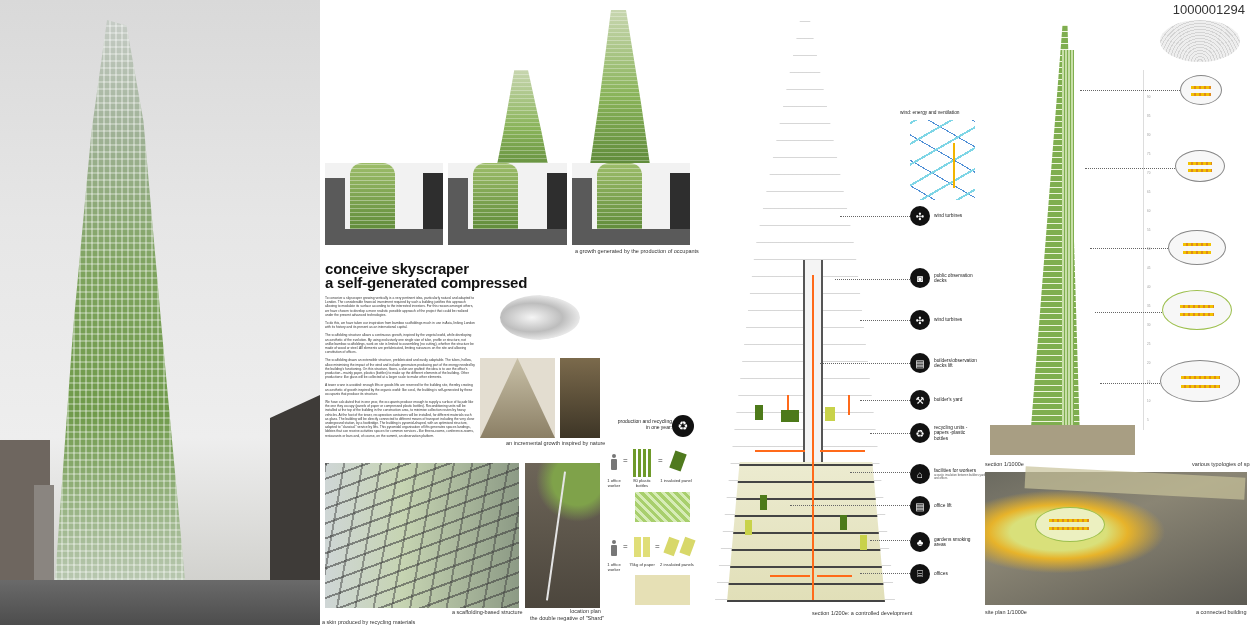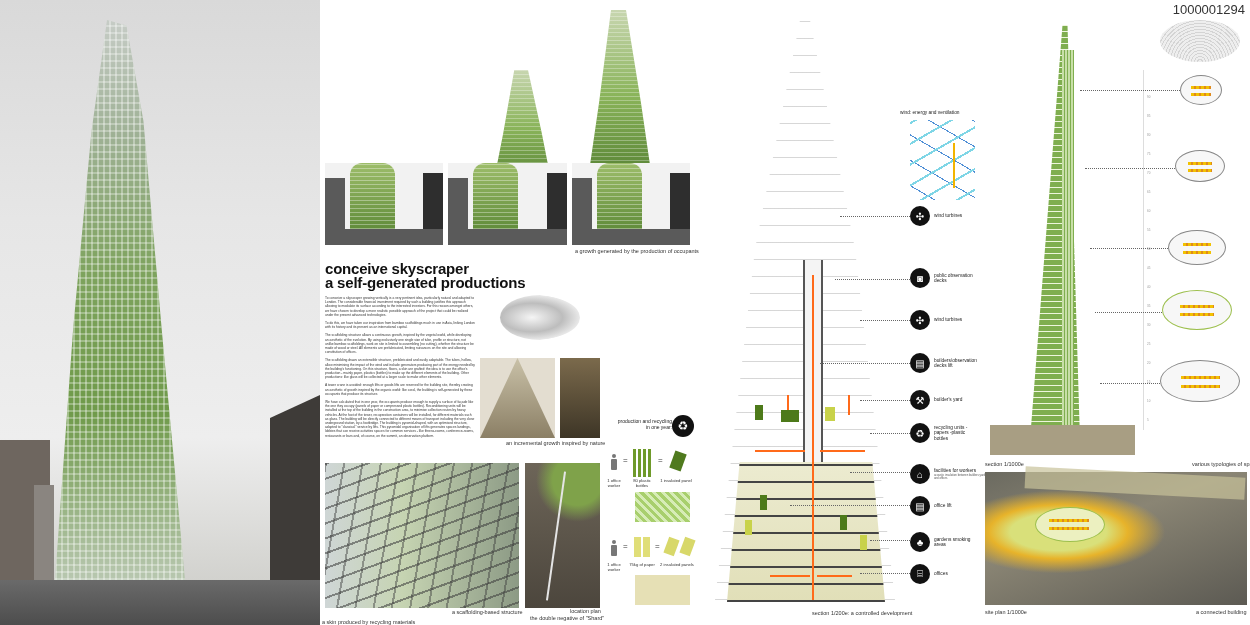--- a/index.html
+++ b/index.html
@@ -165,21 +165,21 @@
         <div class="st-tower"></div>
         <div class="st-l"></div>
         <div class="st-r"></div>
         <div class="st-road"></div>
       </div>
   </div>
   <div class="caption" style="left:575px; top:248px;">a growth generated by the production of occupants</div>
 
   <div class="title">
     <div>conceive skyscraper</div>
-    <div>a self-generated productions</div>
+    <div>a self-generated compressed</div>
   </div>
 
   <div class="body-text">
     <p>To conceive a skyscraper growing vertically is a very pertinent idea, particularly natural and adapted to London. The considerable financial investment required by such a building justifies this approach allowing to modulate its surface according to the interested investors. For this reason amongst others, we have chosen to develop a more realistic possible approach of the project that could be realized under the present advanced technologies.</p>
     <p>To do this, we have taken our inspiration from bamboo scaffoldings much in use in Asia, linking London with its history and its present as an international capital.</p>
     <p>The scaffolding structure allows a continuous growth, inspired by the vegetal world, while developing an aesthetic of the evolution. By using exclusively one single size of tube, profile or structure, not unlike bamboo scaffoldings, work on site is limited to assembling (no cutting), whether the structure be made of wood or steel. All elements are prefabricated, limiting nuisances on the site and allowing constitution of offices.</p>
     <p>The scaffolding draws an extensible structure, prefabricated and easily adaptable. The tubes, hollow, allow minimising the impact of the wind and include generators producing part of the energy needed by the building's functioning. On this structure, floors, a skin are grafted: the idea is to use the office's production - mainly paper, plastics (bottles) to make up the different elements of the building. Other productions: like glass will be collected at a larger scale to make other elements.</p>
     <p>A tower crane is avoided: enough lifts or goods lifts are reserved for the building site, thereby creating an aesthetic of growth inspired by the organic world: like coral, the building is self-generated by these occupants that produce its structure.</p>
     <p>We have calculated that in one year, the occupants produce enough to supply a surface of façade like the one they occupy (panels of paper or compressed plastic bottles). Reconditioning units will be installed at the top of the building in the construction area, to minimise collection routes by heavy vehicles. At the foot of the tower, recuperation containers will be installed, for different materials such as glass. The building will be directly connected to different means of transport including the very close underground station, by a footbridge. The building is pyramid-shaped, with an optimised structure, adapted to "classical" service by lifts. This pyramidal organisation of lifts generates spaces landings, lobbies that can receive activities spaces for common services - like fitness-rooms, conference-rooms, restaurants or bars and, of course, on the summit, an observation platform.</p>
   </div>

